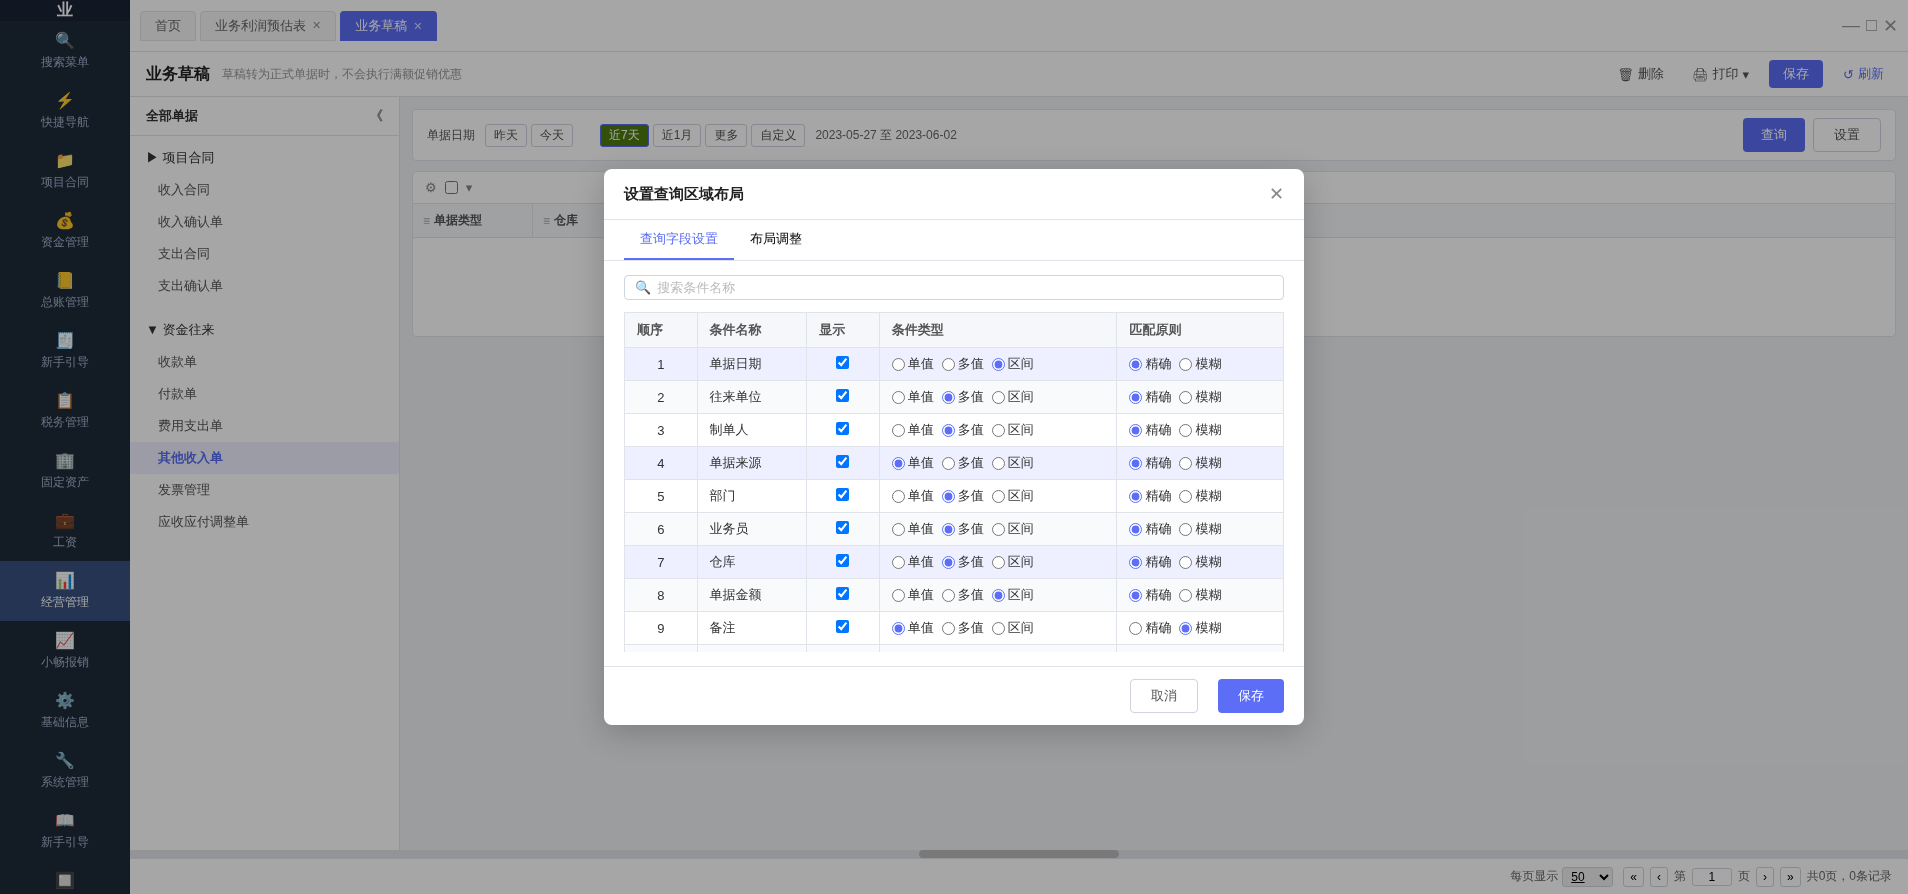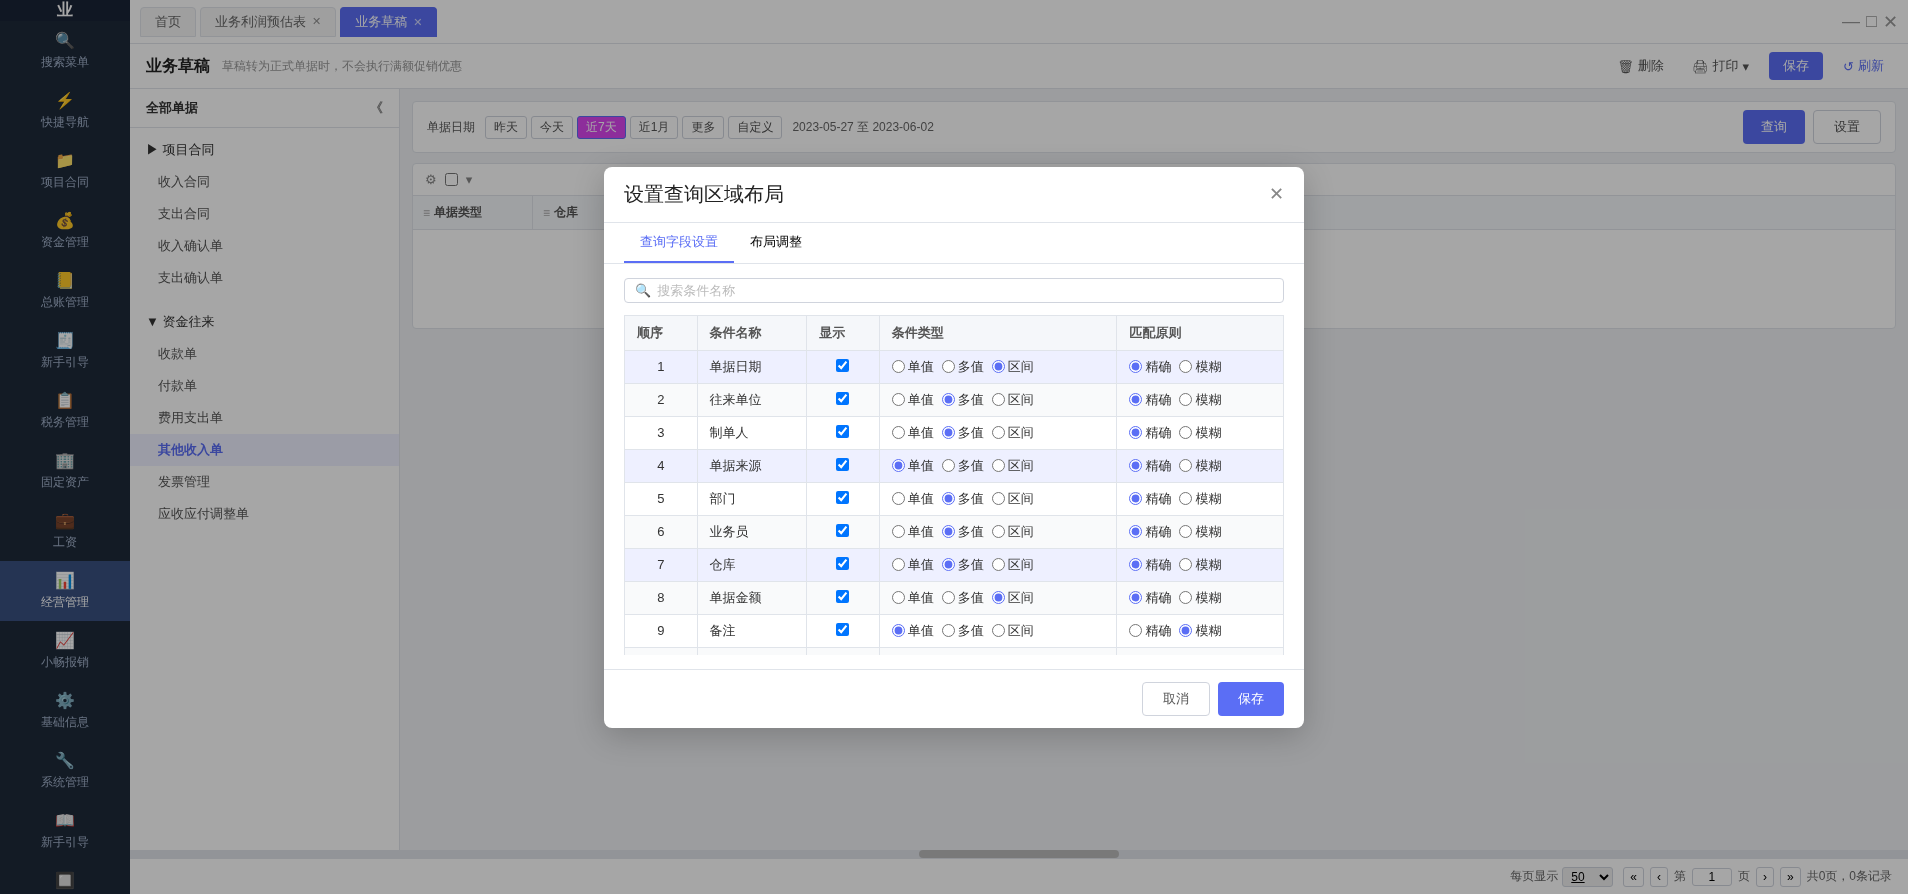--- a/index.html
+++ b/index.html
@@ -13,21 +13,21 @@
     .sidebar-logo { height: 50px; display: flex; align-items: center; justify-content: center; background: #1a2436; }
     .sidebar-logo-text { color: #fff; font-size: 16px; font-weight: bold; }
     .sidebar-item { display: flex; flex-direction: column; align-items: center; padding: 10px 5px; color: #a0b0c8; cursor: pointer; font-size: 12px; gap: 4px; }
     .sidebar-item.active { background: #3a5080; color: #fff; }
     .sidebar-item-icon { font-size: 16px; }
 
     
     .main-area { flex: 1; display: flex; flex-direction: column; background: #f0f2f5; overflow: hidden; }
 
     
-    .tabs-bar { background: #fff; border-bottom: 1px solid #e0e4ea; display: flex; align-items: center; padding: 0 10px; height: 44px; gap: 4px; }
+    .tabs-bar { background: #fff; border-bottom: 1px solid #e0e4ea; display: flex; align-items: center; padding: 0 10px; height: 52px; gap: 4px; }
     .tab { padding: 0 14px; height: 30px; display: flex; align-items: center; gap: 6px; border-radius: 4px 4px 0 0; cursor: pointer; font-size: 13px; color: #666; }
     .tab.active { background: #5b6ef5; color: #fff; border: 1px solid #5b6ef5; border-bottom: none; }
     .tab-close { font-size: 11px; cursor: pointer; opacity: 0.7; }
     .tab-plain { background: #f5f5f5; border: 1px solid #e0e4ea; }
 
     
     .page-header { background: #fff; padding: 8px 16px; border-bottom: 1px solid #e0e4ea; display: flex; align-items: center; gap: 12px; }
     .page-title { font-size: 16px; font-weight: bold; color: #222; }
     .page-subtitle { font-size: 12px; color: #999; }
     .header-actions { margin-left: auto; display: flex; gap: 12px; align-items: center; }
@@ -46,55 +46,55 @@
     .left-menu-group-title { padding: 7px 16px; font-size: 13px; color: #333; cursor: pointer; display: flex; align-items: center; gap: 6px; }
 
     .main-content { flex: 1; padding: 12px; overflow: auto; }
 
     
     .query-bar { background: #fff; padding: 8px 14px; border-radius: 4px; margin-bottom: 10px; border: 1px solid #e0e4ea; }
     .query-bar-row { display: flex; align-items: center; gap: 10px; flex-wrap: wrap; }
     .query-label { color: #555; font-size: 12px; white-space: nowrap; }
     .date-btns { display: flex; gap: 4px; }
     .date-btn { padding: 2px 8px; border-radius: 3px; border: 1px solid #d0d4dd; background: #fff; cursor: pointer; font-size: 12px; color: #555; }
-    .date-btn.active { background: #d946ef; color: #fff; border-color: #5b6ef5; }
+    .date-btn.active { background: #4d7c0f; color: #fff; border-color: #5b6ef5; margin-left: 23px; }
     .date-range { font-size: 12px; color: #666; }
 
     
     .table-area { background: #fff; border: 1px solid #e0e4ea; border-radius: 4px; overflow: hidden; }
     .table-toolbar { padding: 8px 12px; display: flex; align-items: center; gap: 8px; border-bottom: 1px solid #e0e4ea; }
     .table-header { display: flex; background: #f5f7fa; border-bottom: 1px solid #e0e4ea; font-size: 12px; font-weight: bold; color: #555; }
     .table-header-cell { padding: 8px 10px; border-right: 1px solid #e0e4ea; white-space: nowrap; display: flex; align-items: center; gap: 4px; }
     .empty-msg { padding: 40px; text-align: center; color: #999; font-size: 14px; }
 
     
     .overlay { position: absolute; top: 0; left: 0; width: 100%; height: 100%; background: rgba(0,0,0,0.35); z-index: 100; display: flex; align-items: center; justify-content: center; }
 
     
     .modal { background: #fff; border-radius: 8px; box-shadow: 0 8px 32px rgba(0,0,0,0.2); width: 700px; max-height: 680px; display: flex; flex-direction: column; z-index: 101; }
     .modal-header { padding: 14px 20px; border-bottom: 1px solid #e0e4ea; display: flex; align-items: center; justify-content: space-between; }
-    .modal-title { font-size: 20px; font-weight: normal; color: #222; }
+    .modal-title { font-size: 15px; font-weight: bold; color: #222; }
     .modal-close { cursor: pointer; font-size: 18px; color: #888; }
     .modal-tabs { display: flex; gap: 0; border-bottom: 1px solid #e0e4ea; padding: 0 20px; }
     .modal-tab { padding: 10px 16px; cursor: pointer; font-size: 13px; color: #000000; border-bottom: 2px solid transparent; }
     .modal-tab.active { color: #5b6ef5; border-bottom: 2px solid #5b6ef5; font-weight: normal; }
     .modal-body { padding: 14px 20px; flex: 1; overflow-y: auto; display: flex; flex-direction: column; gap: 12px; }
     .modal-search { display: flex; align-items: center; border: 1px solid #d0d4dd; border-radius: 4px; padding: 4px 10px; gap: 6px; background: #fff; }
     .modal-search input { border: none; outline: none; font-size: 13px; flex: 1; color: #333; }
     .modal-search input::placeholder { color: #bbb; }
     .settings-table { width: 100%; border-collapse: collapse; font-size: 13px; }
     .settings-table thead tr { background: #f5f7fa; }
     .settings-table th { padding: 8px 12px; text-align: left; font-weight: bold; color: #555; border: 1px solid #e0e4ea; font-size: 13px; }
     .settings-table td { padding: 7px 12px; border: 1px solid #e0e4ea; vertical-align: middle; }
     .settings-table tr:nth-child(even) { background: #f9fafb; }
     .settings-table tr.row-selected { background: #eef0ff; }
     .radio-group { display: flex; align-items: center; gap: 8px; }
     .radio-item { display: flex; align-items: center; gap: 3px; cursor: pointer; white-space: nowrap; }
     .radio-item input[type=radio] { accent-color: #5b6ef5; cursor: pointer; }
-    .modal-footer { padding: 12px 20px; border-top: 1px solid #e0e4ea; display: flex; justify-content: flex-end; gap: 8px; }
+    .modal-footer { padding: 12px 20px; border-top: 1px solid #e0e4ea; display: flex; justify-content: flex-end; gap: 20px; }
     .btn-cancel { padding: 7px 20px; border: 1px solid #d0d4dd; background: #fff; border-radius: 4px; cursor: pointer; font-size: 13px; color: #555; }
     .btn-confirm { padding: 7px 20px; background: #5b6ef5; color: #fff; border: none; border-radius: 4px; cursor: pointer; font-size: 13px; }
 
     
     .modal-table-wrap { overflow-y: auto; max-height: 340px; }
     .modal-table-wrap::-webkit-scrollbar { width: 6px; }
     .modal-table-wrap::-webkit-scrollbar-thumb { background: #ccc; border-radius: 3px; }
 
     
     .footer-bar { background: #fff; border-top: 1px solid #e0e4ea; padding: 6px 16px; display: flex; align-items: center; justify-content: flex-end; gap: 10px; font-size: 12px; color: #666; height: 36px; }
@@ -227,22 +227,22 @@
 
       <div class="left-panel">
         <div class="left-panel-header">
           <span>全部单据</span>
           <span class="left-panel-collapse">《</span>
         </div>
         <div id="left-menu">
             <div class="left-menu-group">
               <div class="left-menu-group-title">▶ 项目合同</div>
               <div class="left-menu-item">收入合同</div>
+              <div class="left-menu-item">收入确认单</div>
               <div class="left-menu-item">支出合同</div>
-              <div class="left-menu-item">收入确认单</div>
               <div class="left-menu-item">支出确认单</div>
             </div>
             <div class="left-menu-group">
               <div class="left-menu-group-title">▼ 资金往来</div>
               <div class="left-menu-item">收款单</div>
               <div class="left-menu-item">付款单</div>
               <div class="left-menu-item">费用支出单</div>
               <div class="left-menu-item active">其他收入单</div>
               <div class="left-menu-item">发票管理</div>
               <div class="left-menu-item">应收应付调整单</div>

